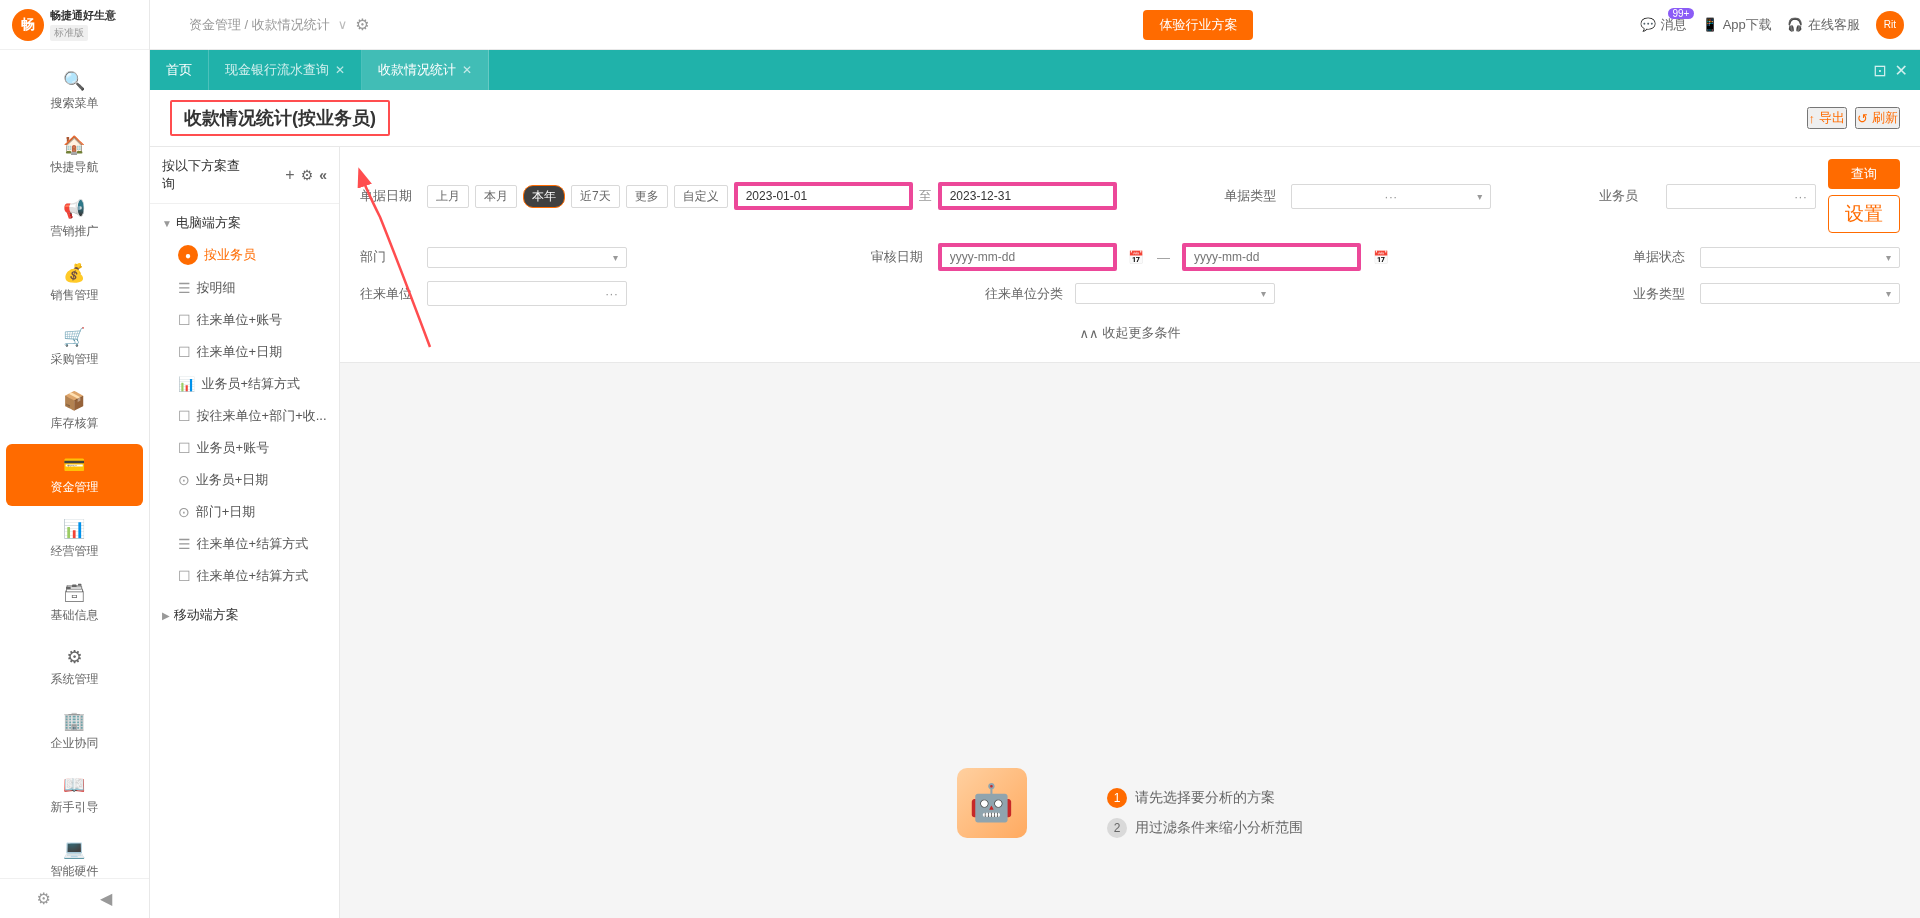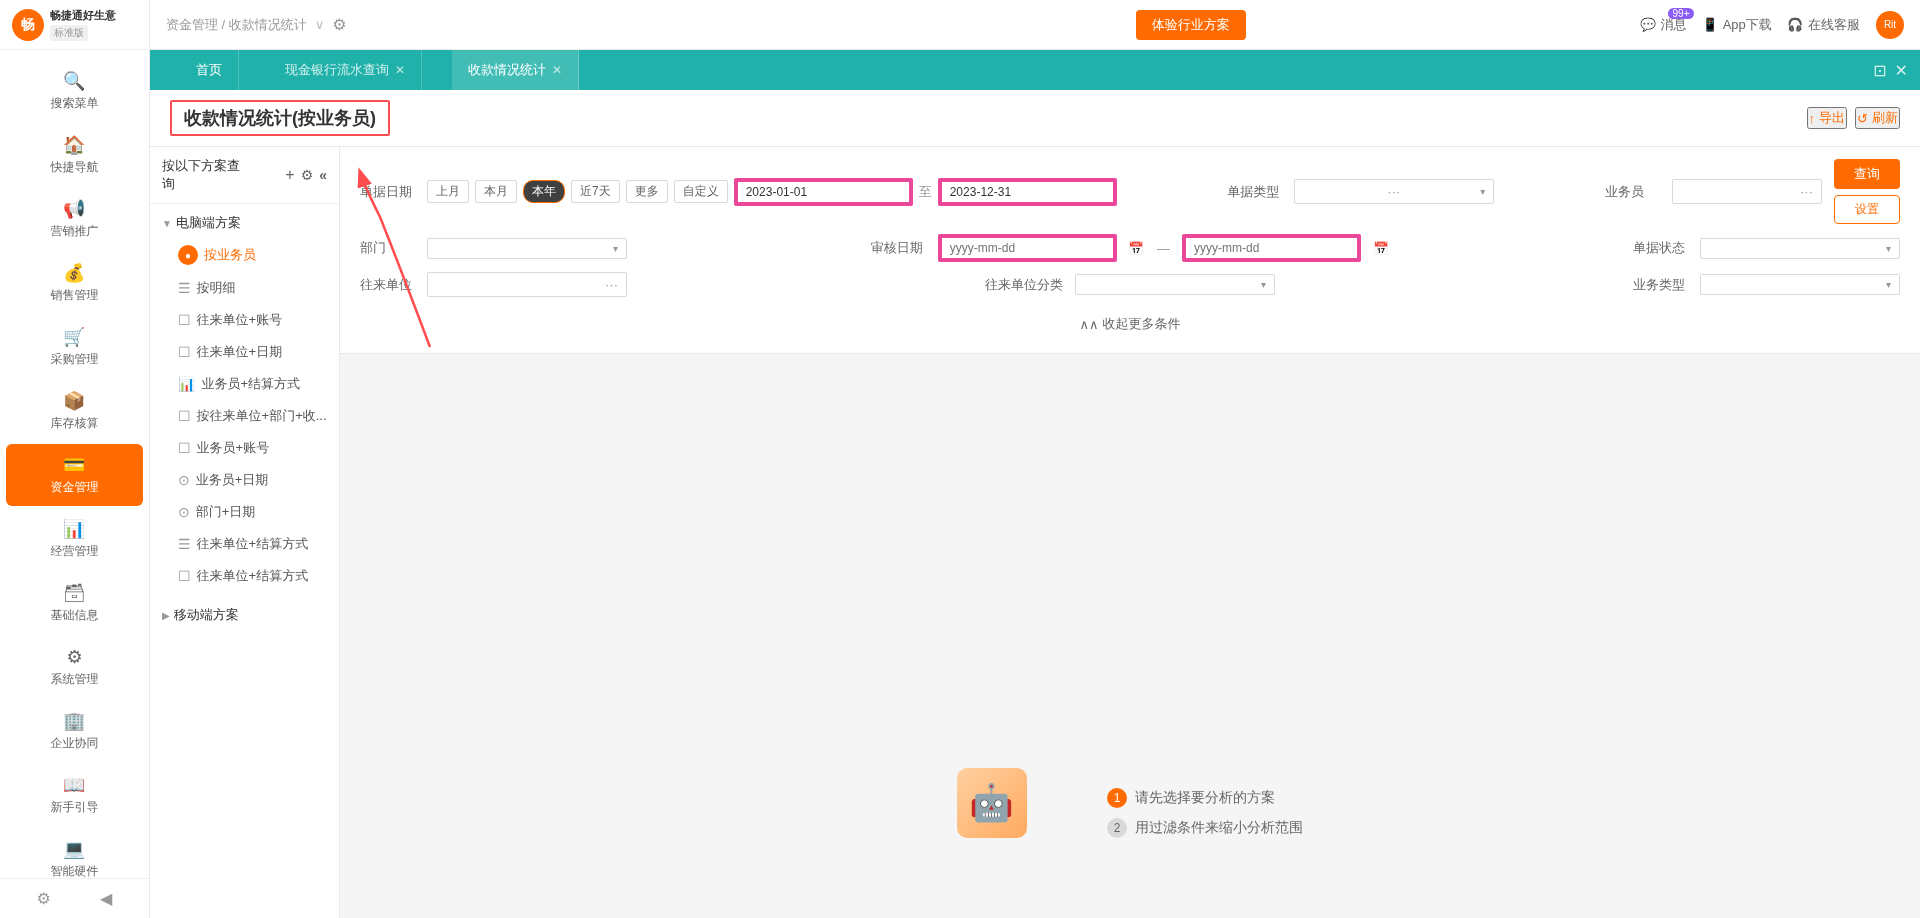--- a/index.html
+++ b/index.html
@@ -16,32 +16,32 @@
     .nav-item .nav-icon { font-size: 18px; margin-bottom: 3px; }
     .sidebar-bottom { padding: 10px 0; border-top: 1px solid #f0f0f0; display: flex; justify-content: space-around; padding: 10px 12px; }
     .sidebar-bottom-btn { color: #999; cursor: pointer; font-size: 16px; }
 
     
     .main { flex: 1; display: flex; flex-direction: column; overflow: hidden; }
 
     
     .topbar { height: 50px; background: #fff; display: flex; align-items: center; padding: 0 16px; border-bottom: 1px solid #e8e8e8; justify-content: space-between; }
     .topbar-left { display: flex; align-items: center; gap: 8px; }
-    .topbar-breadcrumb { color: #999; font-size: 13px; display: flex; align-items: center; gap: 4px; }
+    .topbar-breadcrumb { color: #999; font-size: 13px; display: flex; align-items: center; gap: 4px; margin-left: 23px; }
     .topbar-gear { color: #999; cursor: pointer; font-size: 16px; }
     .topbar-trial-btn { background: #ff6b00; color: white; border: none; padding: 6px 16px; border-radius: 4px; cursor: pointer; font-size: 13px; }
     .topbar-right { display: flex; align-items: center; gap: 16px; color: #666; font-size: 13px; }
     .topbar-msg { position: relative; cursor: pointer; display: flex; align-items: center; gap: 4px; }
     .badge { background: #8b5cf6; color: white; border-radius: 10px; padding: 0 5px; font-size: 10px; position: absolute; top: -8px; right: -8px; }
     .topbar-right-item { cursor: pointer; display: flex; align-items: center; gap: 4px; }
     .user-avatar { width: 28px; height: 28px; background: #ff6b00; border-radius: 50%; display: flex; align-items: center; justify-content: center; color: white; font-size: 10px; }
 
     
     .tabbar { height: 40px; background: #20b2aa; display: flex; align-items: center; padding: 0 0 0 0; }
-    .tab { display: flex; align-items: center; padding: 0 16px; height: 47px; cursor: pointer; color: rgba(255,255,255,0.8); font-size: 13px; border-right: 1px solid rgba(255,255,255,0.2); margin-left: 30px; }
+    .tab { display: flex; align-items: center; padding: 0 16px; height: 47px; cursor: pointer; color: rgba(255,255,255,0.8); font-size: 13px; border-right: 1px solid rgba(255,255,255,0.2); }
     .tab.home { color: white; }
     .tab.active { background: rgba(255,255,255,0.15); color: white; }
     .tab-close { margin-left: 6px; color: rgba(255,255,255,0.7); font-size: 12px; cursor: pointer; }
     .tabbar-right { margin-left: auto; display: flex; align-items: center; padding-right: 12px; gap: 8px; }
     .tabbar-icon { color: rgba(255,255,255,0.8); cursor: pointer; font-size: 16px; }
 
     
     .content { flex: 1; display: flex; flex-direction: column; overflow: hidden; background: #f5f5f5; }
 
     
@@ -77,21 +77,21 @@
     .filter-date-group { display: flex; align-items: center; gap: 6px; }
     .date-quick-btn { padding: 2px 8px; border: 1px solid #d9d9d9; border-radius: 2px; cursor: pointer; font-size: 12px; color: #666; background: #fff; }
     .date-quick-btn.active { background: #404040; color: white; border-color: #ff6b00; border-radius: 10px; }
     .date-input { border: 4px solid #ec4899; border-radius: 2px; padding: 3px 8px; font-size: 12px; color: #333; min-width: 90px; }
     .date-separator { color: #999; }
     .filter-select { border: 1px solid #d9d9d9; border-radius: 2px; padding: 4px 8px; font-size: 13px; color: #333; background: #fff; min-width: 150px; display: flex; align-items: center; justify-content: space-between; cursor: pointer; }
     .filter-select-wide { min-width: 200px; }
     .select-arrow { color: #999; font-size: 10px; }
     .filter-input { border: 1px solid #d9d9d9; border-radius: 2px; padding: 4px 8px; font-size: 13px; color: #333; background: #fff; min-width: 200px; display: flex; align-items: center; justify-content: space-between; cursor: pointer; }
     .query-btn { background: #ff6b00; color: white; border: none; padding: 6px 20px; border-radius: 4px; cursor: pointer; font-size: 13px; }
-    .settings-btn { background: #fff; color: #ff6b00; border: 1px solid #ff6b00; padding: 5px 16px; border-radius: 4px; cursor: pointer; font-size: 12px; }
+    .settings-btn { background: #fff; color: #ff6b00; border: 1px solid #ff6b00; padding: 5px 16px; border-radius: 4px; cursor: pointer; font-size: 19px; }
     .collapse-btn { display: flex; align-items: center; justify-content: center; color: #666; cursor: pointer; padding: 8px; font-size: 13px; gap: 4px; }
 
     
     .result-area { flex: 1; background: #f5f5f5; display: flex; flex-direction: column; align-items: center; justify-content: flex-end; padding-bottom: 60px; }
     .empty-illustration { display: flex; flex-direction: column; align-items: center; gap: 20px; }
     .empty-steps { display: flex; flex-direction: column; gap: 10px; }
     .empty-step { display: flex; align-items: center; gap: 8px; color: #666; font-size: 14px; }
     .step-num { width: 20px; height: 20px; background: #d9d9d9; border-radius: 50%; display: flex; align-items: center; justify-content: center; color: #666; font-size: 12px; flex-shrink: 0; }
     .step-num.active { background: #ff6b00; color: white; }
 

